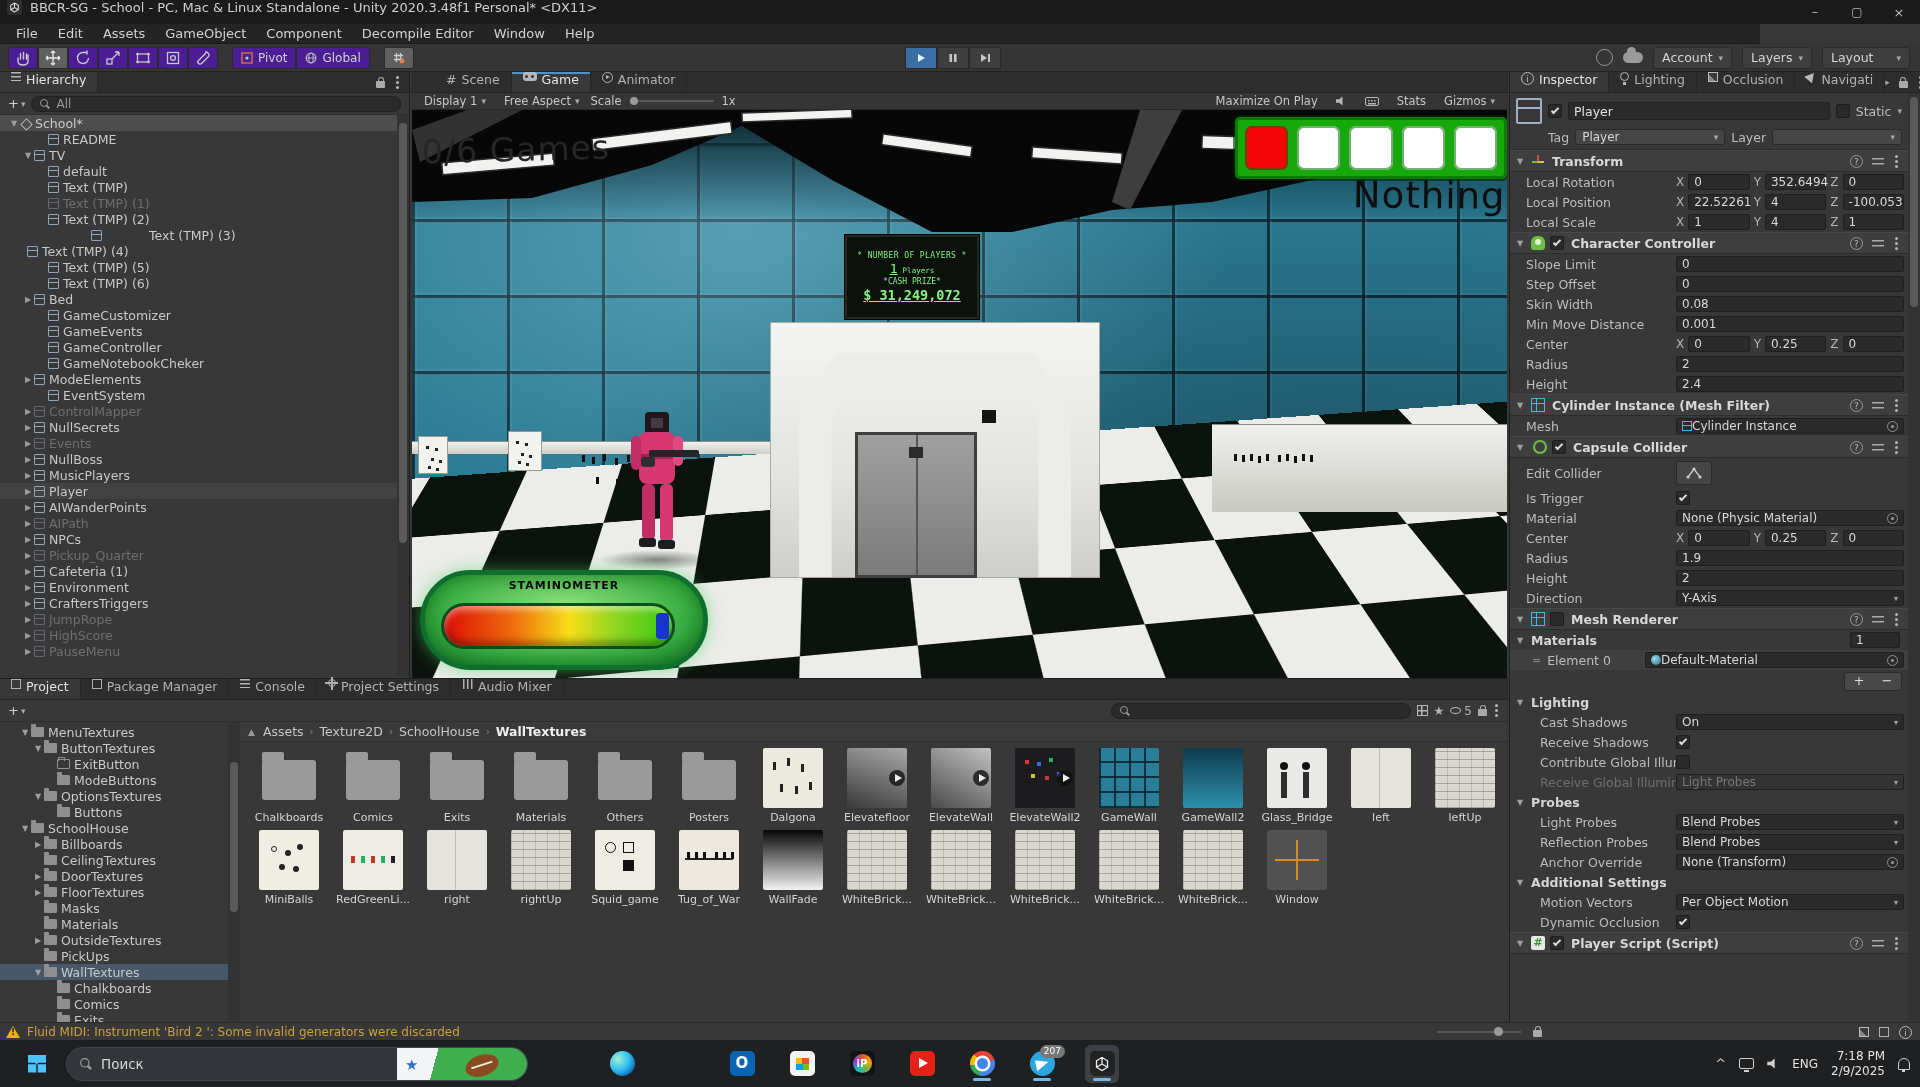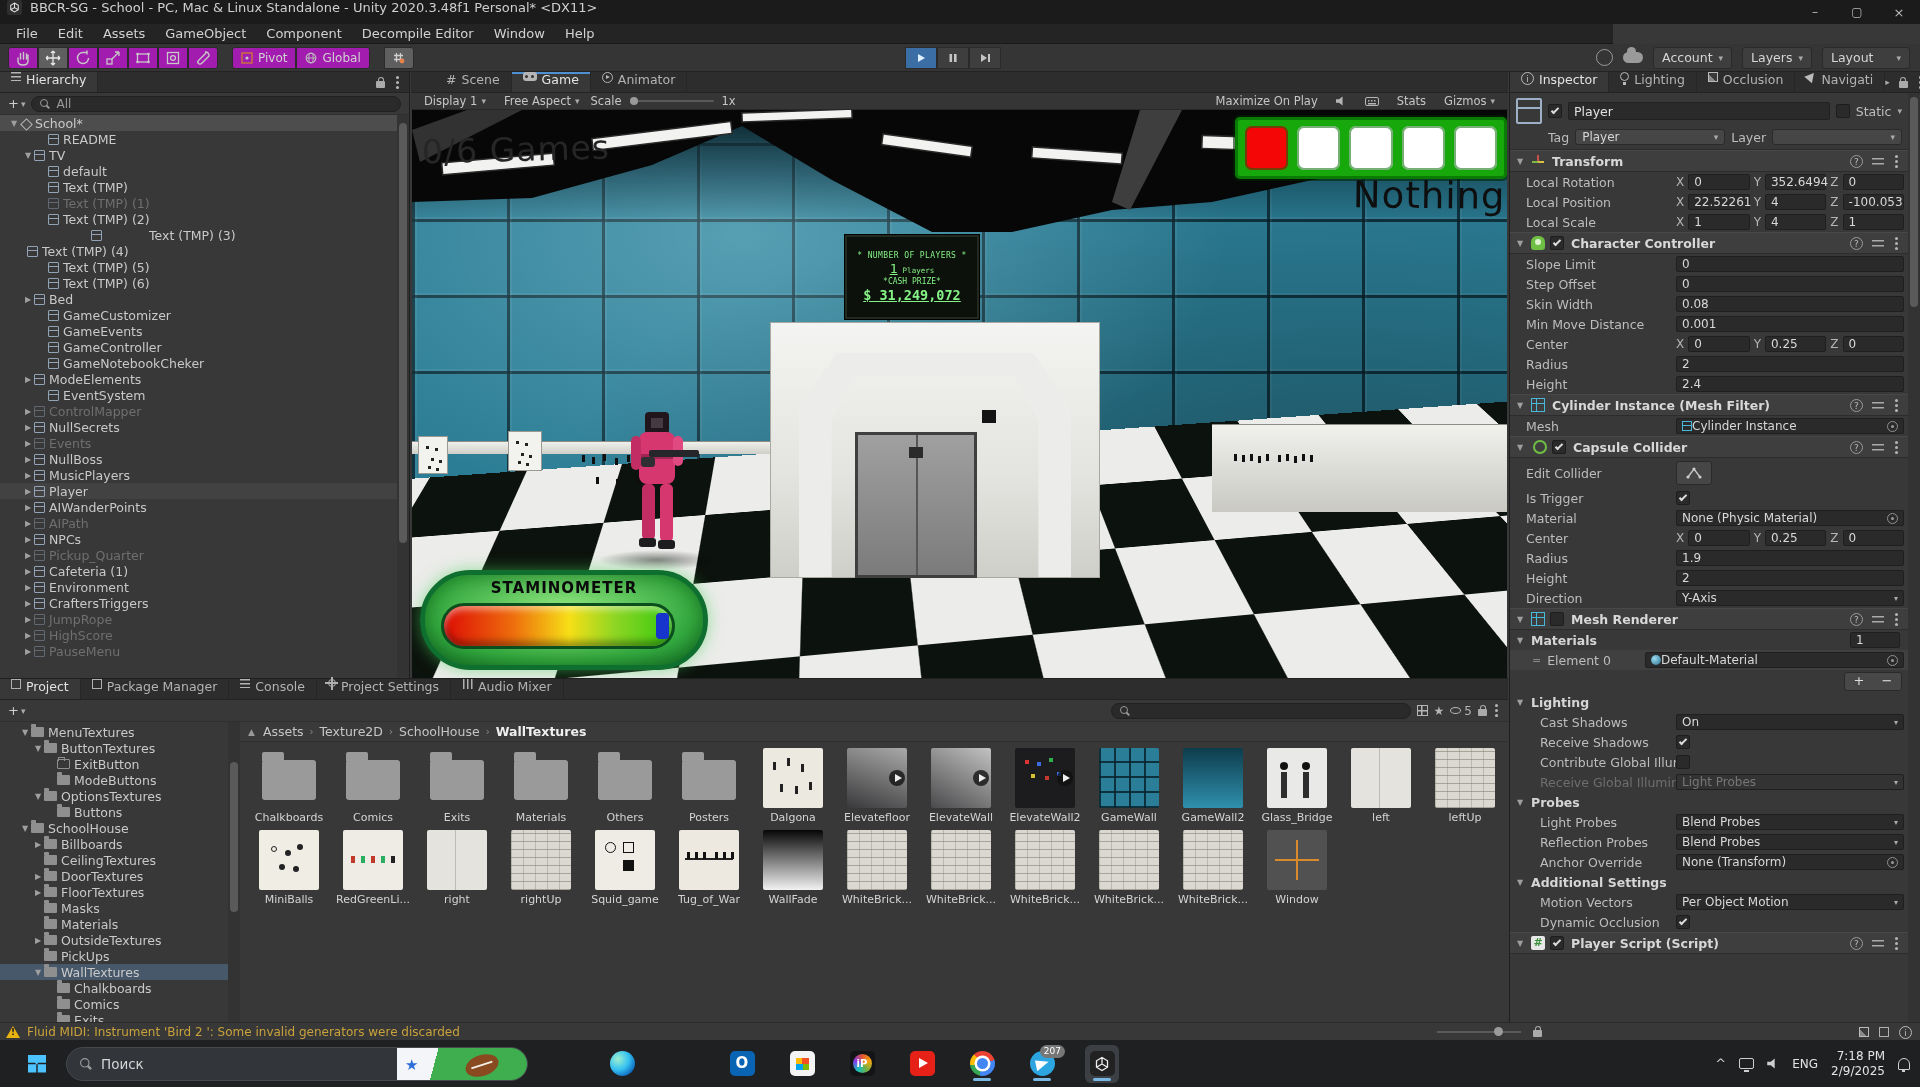--- a/index.html
+++ b/index.html
@@ -6,25 +6,25 @@
   html,body{width:1920px;height:1087px;overflow:hidden}
   body{font-family:"DejaVu Sans","Liberation Sans",sans-serif;background:#111;color:#c8c8c8;font-size:12px}
   #app{position:relative;width:1920px;height:1087px;background:#383838;overflow:hidden}
 
   
   .titlebar{position:absolute;left:0;top:0;width:1920px;height:24px;background:#1b1b1b;display:flex;align-items:flex-start;color:#cfcfcf;font-size:13px}
   .titlebar .appico{width:15px;height:15px;margin:0 8px 0 7px;background:#2e2e2e;display:flex;align-items:center;justify-content:center;border-radius:2px}
   .winbtns{margin-left:auto;display:flex;height:24px}
   .winbtn{width:42px;height:24px;display:flex;align-items:center;justify-content:center;color:#bbb;font-size:12px}
   .winbtn:last-child{font-size:13px}
-  .menubar{position:absolute;left:0;top:24px;width:1613px;height:20px;background:#242424;display:flex;align-items:center;padding-left:6px;border-bottom:1px solid #191919}
+  .menubar{position:absolute;left:0;top:24px;width:1760px;height:20px;background:#242424;display:flex;align-items:center;padding-left:6px;border-bottom:1px solid #191919}
   .menubar .mitem{padding:0 10px;color:#d2d2d2;font-size:13px;height:20px;line-height:20px}
   .toolbar{position:absolute;left:0;top:44px;width:1920px;height:28px;background:#353535;border-bottom:1px solid #232323;display:flex;align-items:center}
   .tgroup{display:flex;margin-left:8px}
-  .tbtn{width:30px;height:22px;background:#a21caf;border:1px solid #2a2a2a;display:flex;align-items:center;justify-content:center}
+  .tbtn{width:30px;height:22px;background:#4c1d95;border:1px solid #2a2a2a;display:flex;align-items:center;justify-content:center}
   .tbtn:first-child{border-radius:3px 0 0 3px}.tbtn:last-child{border-radius:0 3px 3px 0}
   .tbtn.sel{background:#5f5f5f}
   .tbtn svg{display:block}
   .tbtn-wide{width:auto;padding:0 8px;gap:5px;color:#d0d0d0;font-size:12px}
   .playgroup{position:absolute;left:905px;display:flex}
   .pbtn{width:32px;height:22px;background:#3e3e3e;border:1px solid #2a2a2a;display:flex;align-items:center;justify-content:center}
   .pbtn.on{background:#3b6ea5}
   .tright{margin-left:auto;display:flex;align-items:center;gap:10px;margin-right:10px}
   .drop{display:flex;align-items:center;gap:6px;background:#3e3e3e;border:1px solid #2a2a2a;border-radius:3px;height:22px;padding:0 8px;color:#d5d5d5;font-size:12.5px}
   .caret{font-size:9px;color:#aaa}
@@ -103,21 +103,21 @@
   .sgp .word{font-size:7.5px;margin-left:5px}
   .sg3{font-size:8px}
   .sg4{font-size:13.5px;font-weight:bold;text-decoration:underline}
 
   .gv-health{position:absolute;left:823px;top:7px;width:272px;height:62px;background:#17a80c;border:3px solid #0a7c05;border-radius:5px;box-shadow:0 0 0 2px rgba(0,40,0,.6);display:flex;gap:9px;padding:6px 7px}
   .hslot{flex:1;background:#fff;border-radius:7px;box-shadow:inset 0 0 0 2px rgba(6,110,6,.55)}
   .hslot.red{background:#f40606}
   .gv-nothing{position:absolute;right:2px;top:64px;font-size:37px;color:#0e0e0e;letter-spacing:1px;transform:rotate(.6deg)}
   .gv-games{position:absolute;left:10px;top:20px;font-size:33px;color:#262626;letter-spacing:1px;transform:rotate(-1.5deg)}
   .gv-stam{position:absolute;left:8px;top:460px;width:288px;height:100px;border-radius:52px;background:radial-gradient(ellipse at 50% 38%,#8fe57e,#33a93f 68%,#17742c);border:5px solid #0f6f2f;box-shadow:0 0 16px rgba(70,210,90,.55),inset 0 0 20px rgba(0,60,0,.45)}
-  .stam-label{position:absolute;left:0;right:0;top:4px;text-align:center;font-size:15px;font-weight:bold;letter-spacing:1px;color:#0a0a0a}
+  .stam-label{position:absolute;left:0;right:0;top:4px;text-align:center;font-size:11px;font-weight:bold;letter-spacing:1px;color:#0a0a0a}
   .stam-bar{position:absolute;left:16px;right:28px;top:28px;height:46px;border-radius:23px;border:3px solid #0c4f1f;background:linear-gradient(90deg,#dd0d06 0%,#ee6c0c 30%,#f6df17 55%,#8ed623 75%,#35c90f 100%);box-shadow:inset 0 4px 6px rgba(255,255,255,.45),inset 0 -5px 7px rgba(0,0,0,.35)}
   .stam-notch{position:absolute;right:3px;top:7px;width:13px;height:26px;border-radius:4px;background:#1734cc}
 
   
   #inspector{left:1509px;top:72px;width:411px;height:950px;border-left:1px solid #1f1f1f}
   .insp-body{position:relative;height:929px;overflow:hidden;padding-right:12px}
   .ihead{padding:5px 6px 4px 6px;border-bottom:1px solid #2c2c2c}
   .ihead-r1{display:flex;align-items:center;gap:6px}
   .cube-big{width:26px;height:26px;border:2px solid #9db0c5;border-radius:2px;position:relative}
   .cube-big::before{content:"";position:absolute;left:0;right:0;top:7px;border-top:2px solid #9db0c5}

